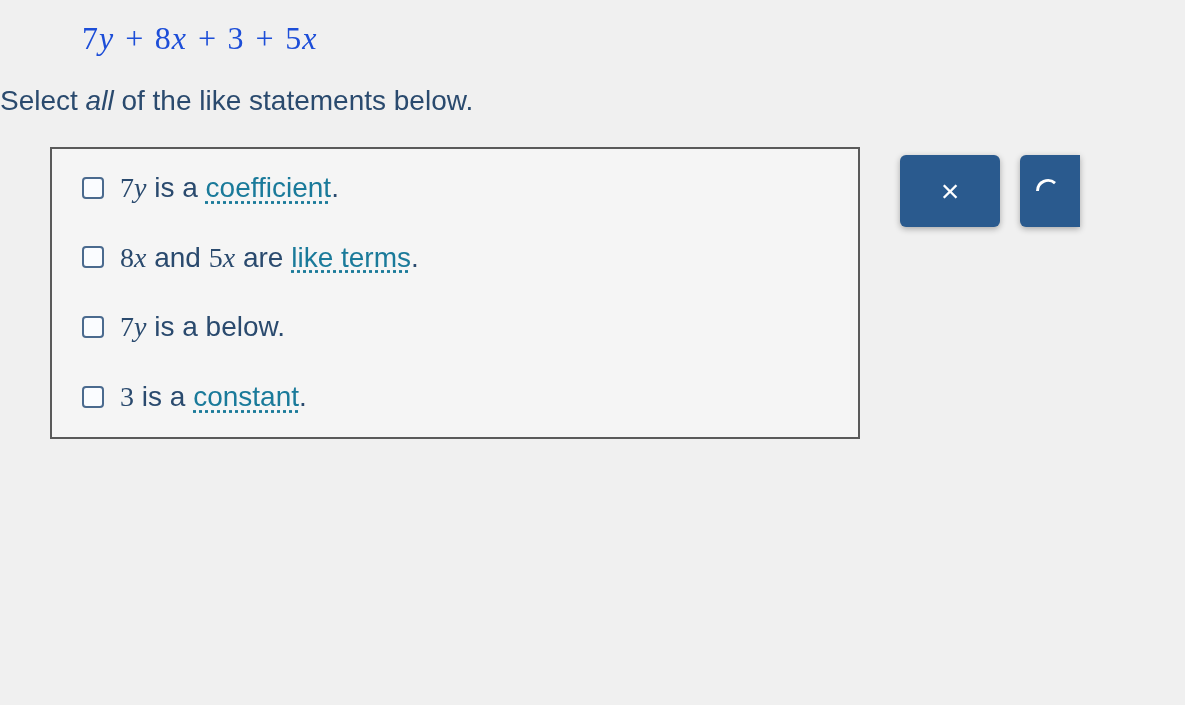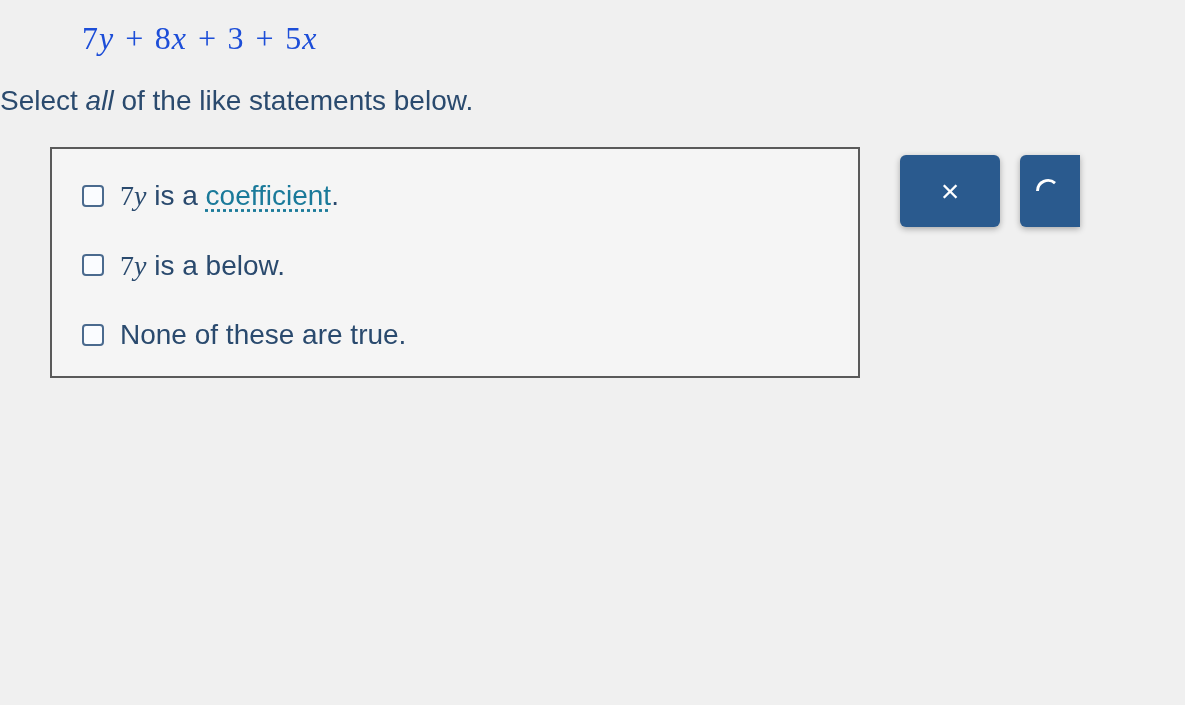--- a/index.html
+++ b/index.html
@@ -41,21 +41,21 @@
     }
     .layout {
       display: flex;
       gap: 40px;
       align-items: flex-start;
     }
     .options-box {
       border: 2px solid #5a5a5a;
       background: #f5f5f5;
       margin-left: 50px;
-      padding: 30px 30px 24px 30px;
+      padding: 22px 30px 24px 30px;
       width: 810px;
       display: flex;
       flex-direction: column;
       gap: 36px;
     }
     .option {
       display: flex;
       align-items: center;
       gap: 16px;
       font-size: 28px;
@@ -136,35 +136,41 @@
   <div class="options-box">
 
     <div class="option">
       <div class="checkbox"></div>
       <div class="option-text">
         <span class="mathnum">7</span><span class="mathvar">y</span><span> is a </span><span class="link">coefficient</span><span>.</span>
       </div>
     </div>
 
 
+    <div class="option">
+      <div class="checkbox"></div>
+      <div class="option-text">
+        <span class="mathnum">8</span><span class="mathvar">x</span><span> and </span><span class="mathnum">5</span><span class="mathvar">x</span><span> are </span><span class="link">like terms</span><span>.</span>
+      </div>
+    </div>
 
     <div class="option">
       <div class="checkbox"></div>
       <div class="option-text">
         <span class="mathnum">7</span><span class="mathvar">y</span><span> is a below.</span>
       </div>
     </div>
 
-
     <div class="option">
       <div class="checkbox"></div>
       <div class="option-text">
-        <span>None of these are true.</span>
+        <span class="mathnum">3</span><span> is a </span><span class="link">constant</span><span>.</span>
       </div>
     </div>
+
 
   </div>
 
   <div class="side-buttons">
     <button class="btn">
       <span>×</span>
     </button>
     <button class="btn-partial">
       <svg width="28" height="28" viewBox="0 0 24 24" fill="none" stroke="white" stroke-width="2.5">
         <path d="M3 12a9 9 0 0 1 15-6.7"></path>

